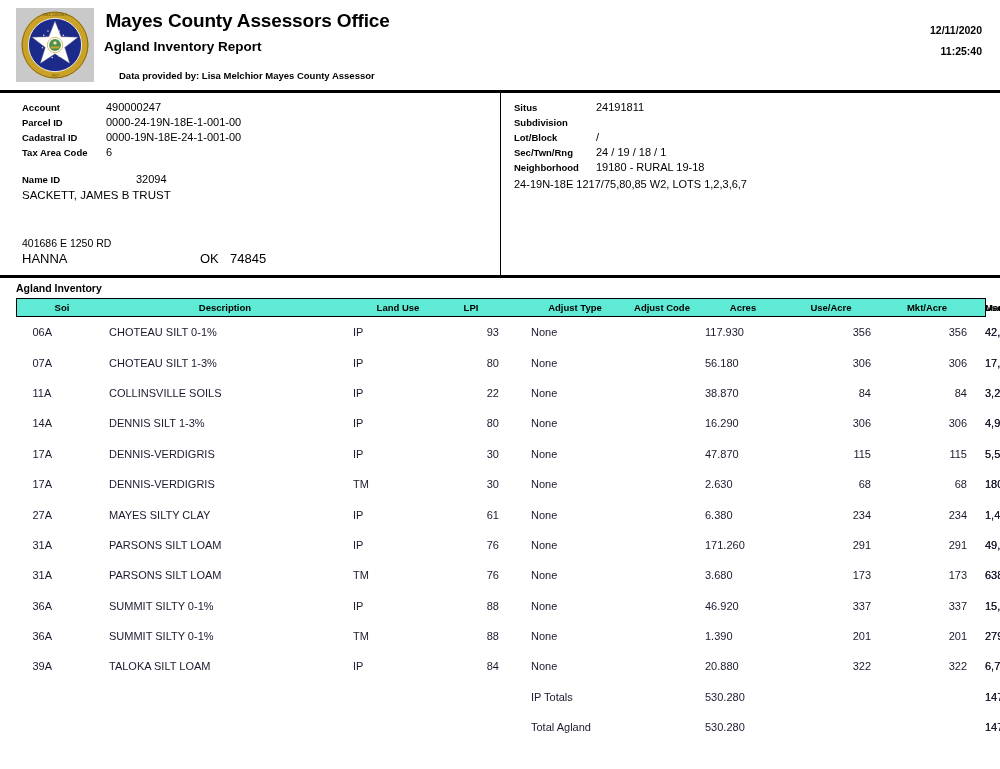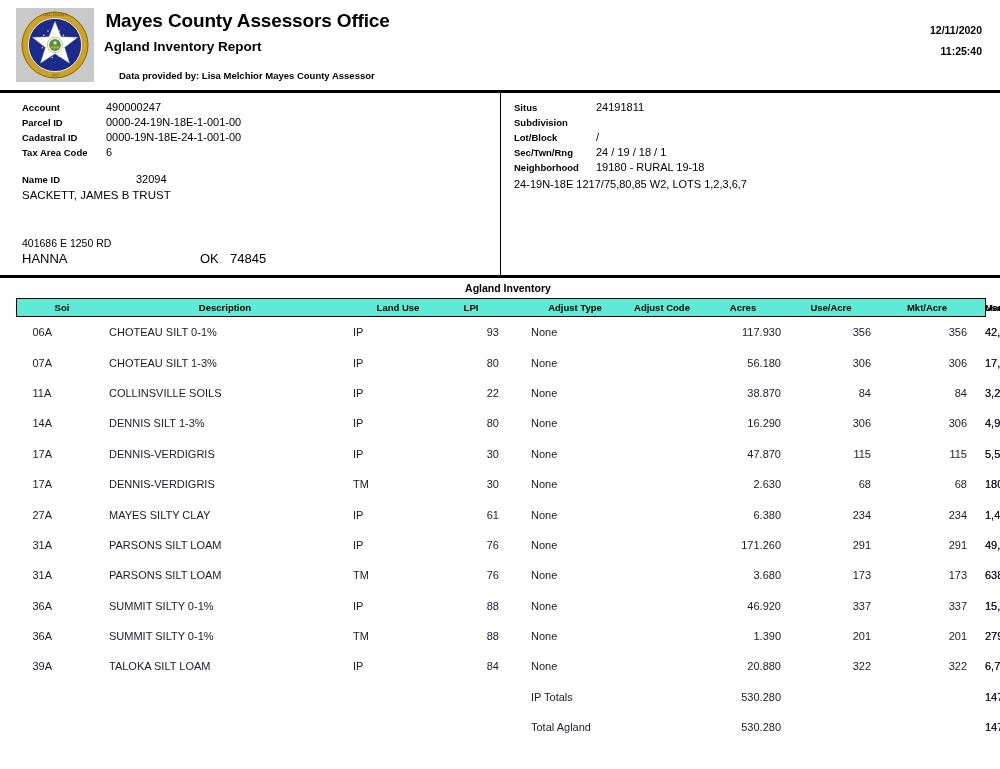--- a/index.html
+++ b/index.html
@@ -173,21 +173,20 @@
     left: 208px;
     top: 0;
   }
 
   
   .section-title {
     font-size: 10.5px;
     font-weight: bold;
     color: #000000;
     padding: 4px 0 4px 16px;
-    text-align: center;
   }
 
   
   table.agland {
     width: 968px;
     margin-left: 16px;
     border-collapse: collapse;
     table-layout: fixed;
   }
   table.agland thead th {
@@ -215,21 +214,21 @@
     vertical-align: middle;
   }
 
   
   .c-soil   { width: 58px;  text-align: left;   padding-left: 16px !important; }
   .c-desc   { width: 232px; text-align: left;   padding-left: 18px !important; }
   .c-land   { width: 90px;  text-align: left;   padding-left: 12px !important; }
   .c-lpi    { width: 56px;  text-align: right;  padding-right: 12px !important; }
   .c-atype  { width: 88px;  text-align: left;   padding-left: 20px !important; }
   .c-acode  { width: 86px;  text-align: left; }
-  .c-acres  { width: 76px;  text-align: right;  padding-right: 10px !important; }
+  .c-acres  { width: 76px;  text-align: left;  padding-right: 10px !important; }
   .c-uacre  { width: 80px;  text-align: right;  padding-right: 16px !important; }
   .c-macre  { width: 80px;  text-align: right;  padding-right: 18px !important; }
   .c-uval   { width": 0; width: 62px;  text-align: right;  padding-right: 10px !important; }
   .c-mval   { width: 60px;  text-align: right;  padding-right: 12px !important; }
 
   thead .c-soil  { text-align: center; padding-left: 0 !important; }
   thead .c-desc  { text-align: center; padding-left: 0 !important; }
   thead .c-land  { text-align: center; padding-left: 0 !important; }
   thead .c-lpi   { text-align: center; padding-right: 0 !important; }
   thead .c-atype { text-align: center; padding-left: 0 !important; }

